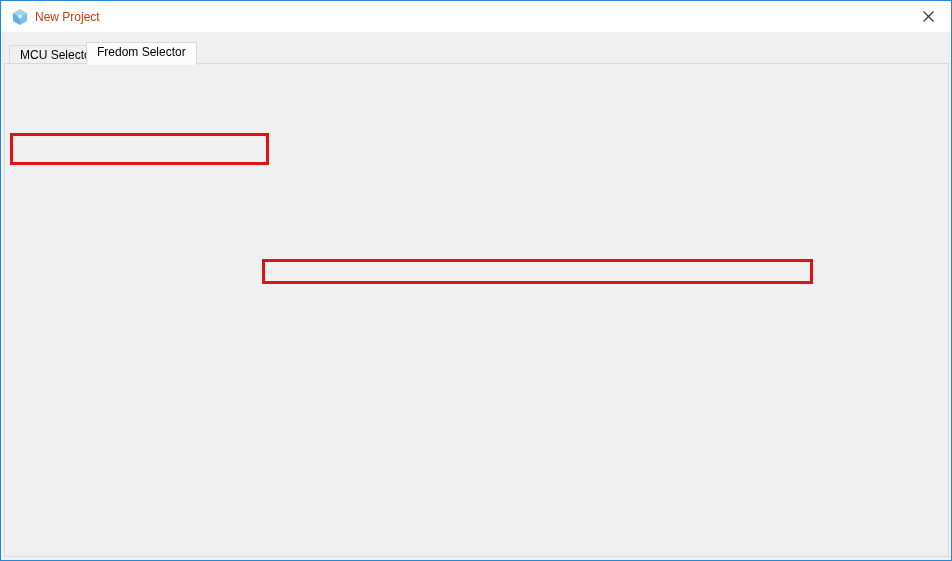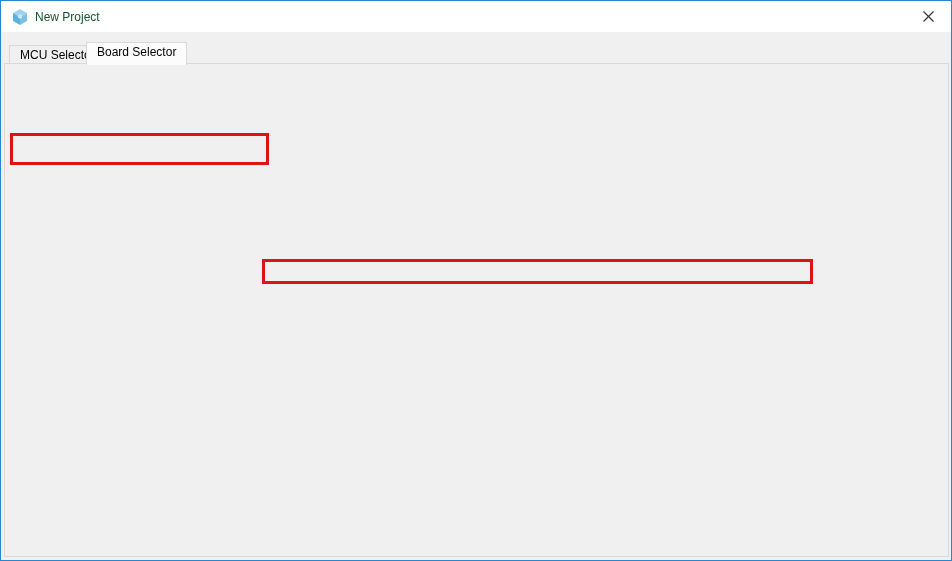--- a/index.html
+++ b/index.html
@@ -4,21 +4,21 @@
 <style>
   * { box-sizing: border-box; margin: 0; padding: 0; }
   html,body { width:952px; height:561px; }
   body { font-family: "Liberation Sans", "DejaVu Sans", sans-serif; font-size:12px; color:#000; background:#fff; }
 
   .window { position:relative; width:952px; height:561px; background:#f0f0f0; border:1px solid #2586d6; overflow:hidden; }
 
   
   .titlebar { position:absolute; left:0; top:0; width:100%; height:31px; background:#ffffff; }
   .app-icon { position:absolute; left:10px; top:7px; width:18px; height:18px; }
-  .title-text { position:absolute; left:34px; top:9px; font-size:12px; color:#14532d; }
+  .title-text { position:absolute; left:34px; top:9px; font-size:12px; color:#c2410c; }
   .close-btn { position:absolute; right:0; top:0; width:45px; height:31px; display:flex; align-items:center; justify-content:center; cursor:default; }
 
   
   .tab { position:absolute; border:1px solid #d9d9d9; background:#f0f0f0; padding:0 10px; line-height:18px; }
   .tab-mcu { left:8px; top:44px; height:19px; }
   .tab-board { left:85px; top:41px; height:23px; background:#fcfcfc; border-bottom:none; z-index:3; }
   .tab-pane { position:absolute; left:3px; top:62px; width:945px; height:494px; border:1px solid #d9d9d9; background:#f0f0f0; z-index:1; }
 
   
   .group { position:absolute; border:1px solid #d5d5d5; background:#f0f0f0; }
@@ -108,21 +108,21 @@
     <span class="title-text">New Project</span>
     <div class="close-btn">
       <svg width="11" height="11" viewBox="0 0 11 11">
         <line x1="0.5" y1="0.5" x2="10.5" y2="10.5" stroke="#3a3a3a" stroke-width="1.2"></line>
         <line x1="10.5" y1="0.5" x2="0.5" y2="10.5" stroke="#3a3a3a" stroke-width="1.2"></line>
       </svg>
     </div>
   </div>
 
   <div class="tab tab-mcu">MCU Selector</div>
-  <div class="tab tab-board">Board Selector</div>
+  <div class="tab tab-board">Fredom Selector</div>
   <div class="tab-pane"></div>
 
   <div class="group g-filter">
     <span class="group-label">Board Filter</span>
   </div>
   <span class="f-label" style="left:28px;">Vendor :</span>
   <span class="f-label" style="left:186px;">Type of Board :</span>
   <span class="f-label" style="left:345px;">MCU Series :</span>
 
   <div class="combo" style="left:28px; width:139px;">

